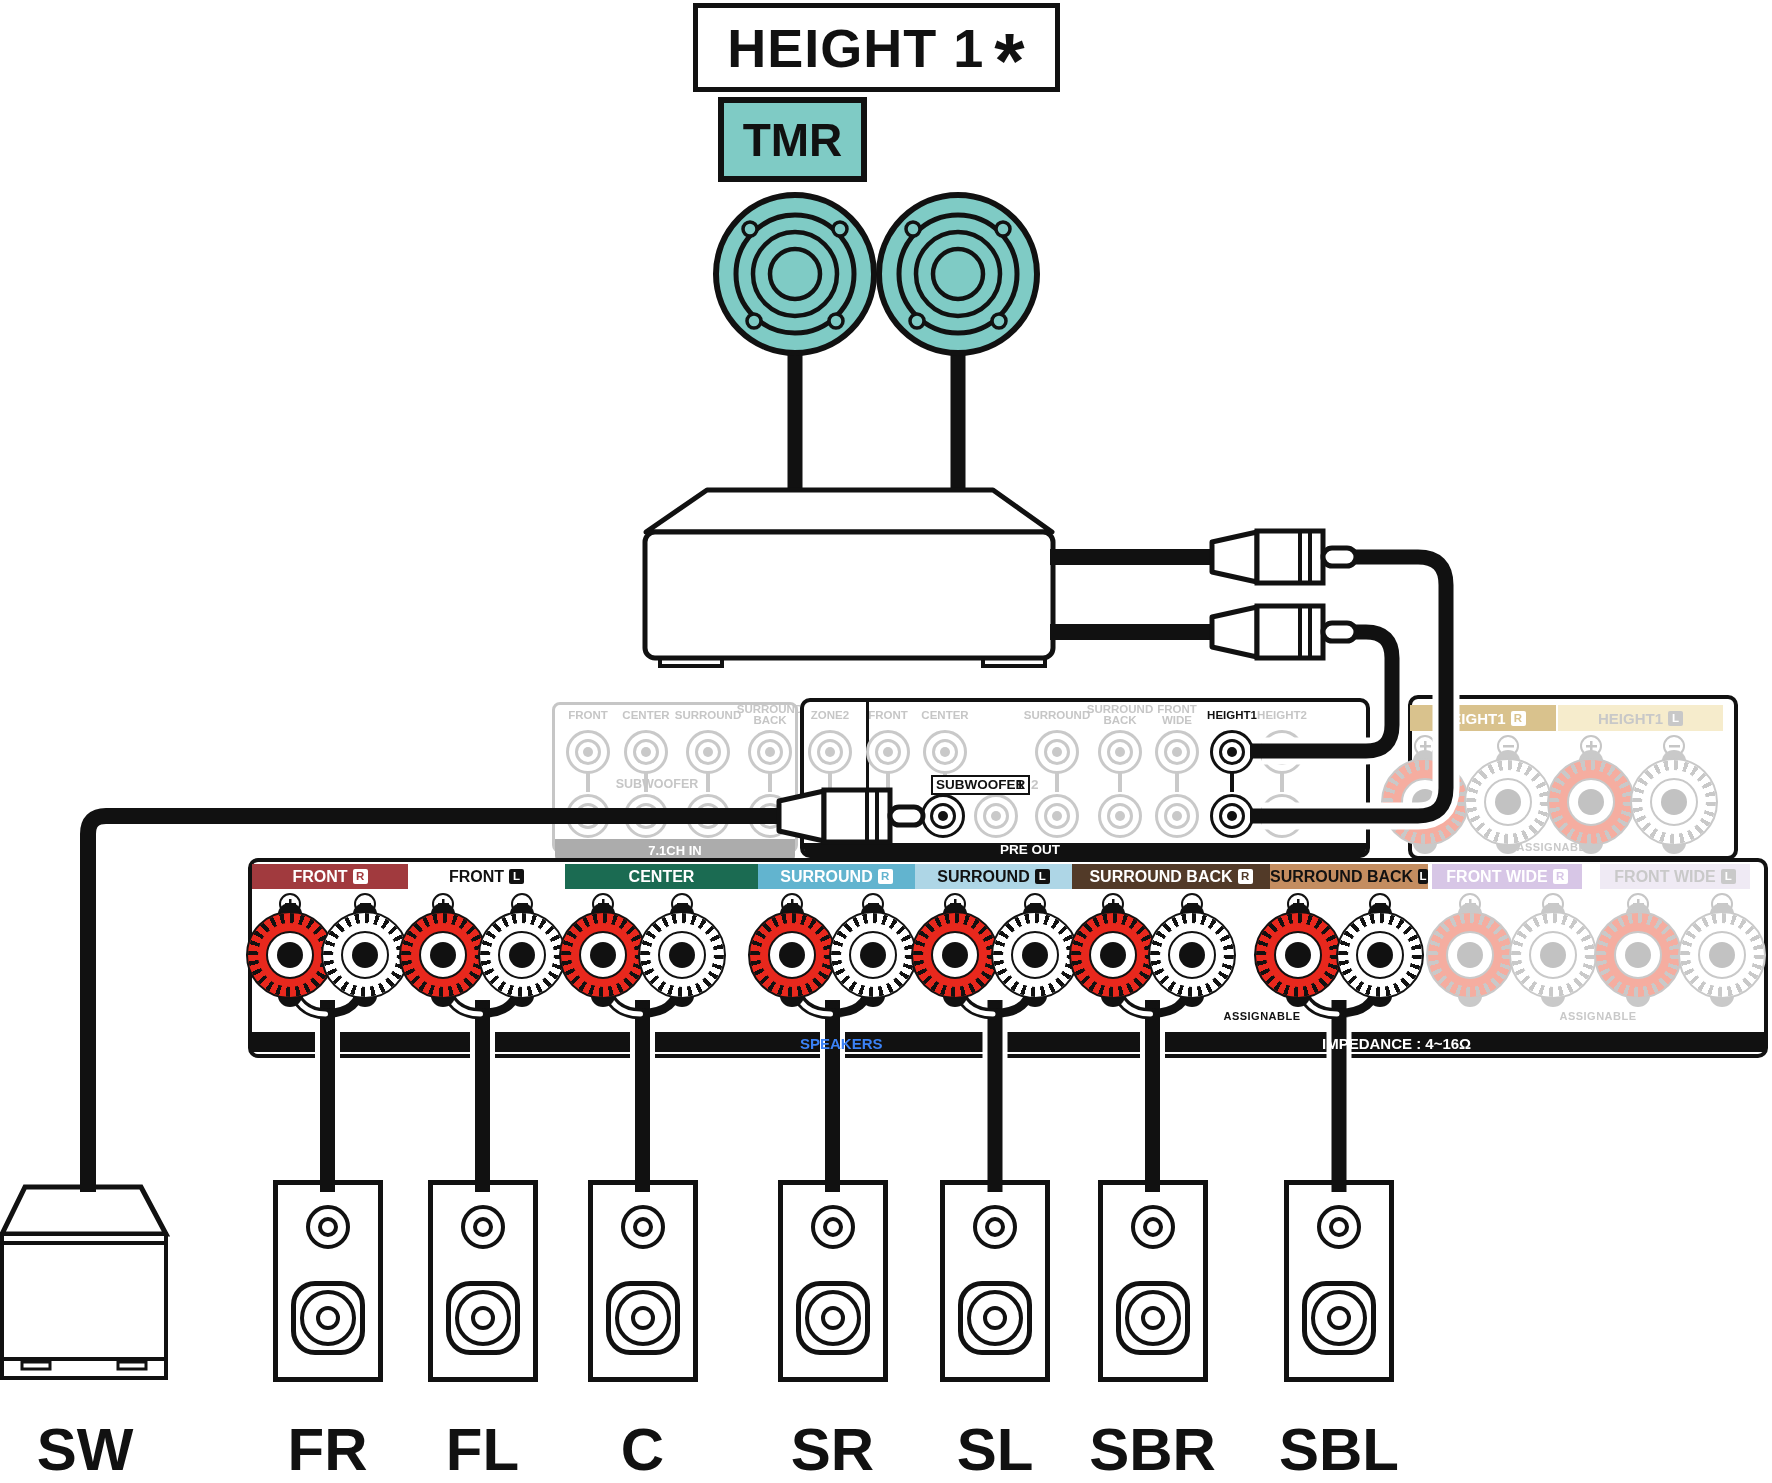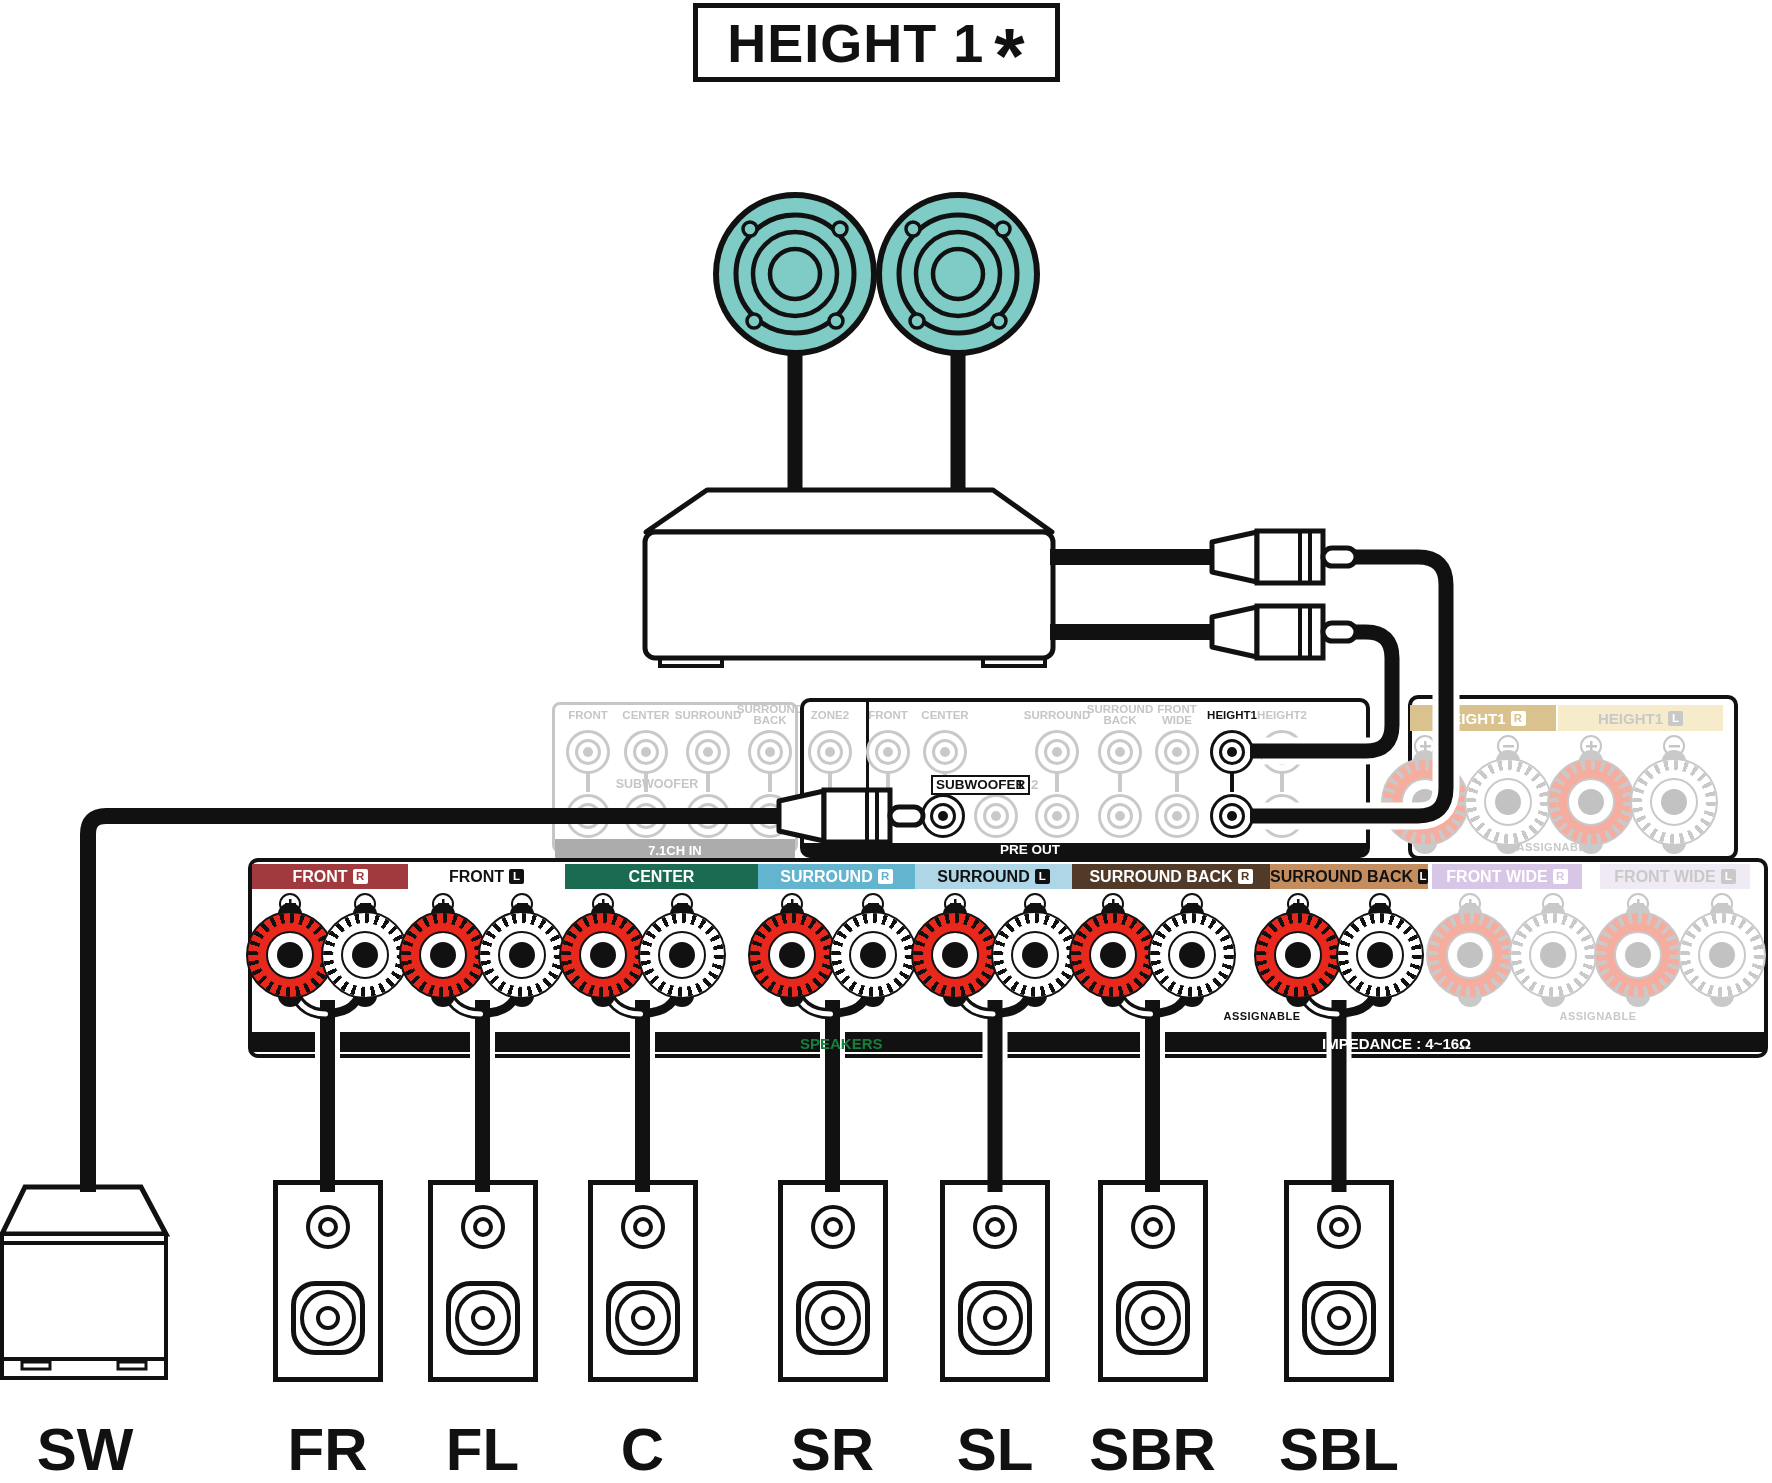--- a/index.html
+++ b/index.html
@@ -2,21 +2,21 @@
 <html><head>
 <meta charset="utf-8">
 <style>
   html,body{margin:0;padding:0;background:#fff}
   #stage{position:relative;width:1772px;height:1483px;background:#fff;overflow:hidden;
          font-family:"Liberation Sans",sans-serif;color:#111}
   .abs{position:absolute}
   .panel{position:absolute;background:#fff;border:4px solid #111;border-radius:10px;box-sizing:border-box}
   .gpanel{position:absolute;background:#fff;border:3px solid #C6C6C6;border-radius:8px;box-sizing:border-box}
   .cbox{position:absolute;display:flex;align-items:center;justify-content:center;box-sizing:border-box}
-  #height1-box{left:693px;top:3px;width:367px;height:79px;border:5px solid #111;font-size:54px;font-weight:bold;letter-spacing:1px}
+  #height1-box{left:693px;top:3px;width:367px;height:89px;border:5px solid #111;font-size:54px;font-weight:bold;letter-spacing:1px}
   #height1-box .star{font-size:78px;margin-left:10px;position:relative;top:14px}
   .tealtag{position:absolute;top:97px;height:85px;border:6px solid #111;display:flex;align-items:center;justify-content:center;
            font-size:46px;font-weight:bold;box-sizing:border-box}
   #power-amp-label{position:absolute;left:345px;top:378px;font-size:44px;font-weight:400}
   .plab{position:absolute;transform:translateX(-50%);font-weight:bold;font-size:11.5px;color:#C6C6C6;
         text-align:center;line-height:11px;white-space:pre}
   .plab.k{color:#111}
   .bar{position:absolute;background:#111;color:#fff;font-weight:bold;display:flex;align-items:center;justify-content:center}
   .jack{position:absolute;width:44px;height:44px;border:3px solid var(--jc);border-radius:50%;background:#fff;
         display:flex;align-items:center;justify-content:center;box-sizing:border-box;transform:translate(-50%,-50%)}
@@ -63,20 +63,21 @@
 </style>
 </head>
 <body>
 
 <div id="stage">
 
   <div id="height1-box" class="cbox">
     <span>HEIGHT 1</span>
     <span class="star">*</span>
   </div>
+  <div class="tealtag" id="tag-tmr" style="left:718px;width:149px;background:#7FCBC5">TMR</div>
 
 
   <div class="gpanel" id="p71" style="left:552px;top:702px;width:246px;height:151px"></div>
   <div id="p71-content">
       <div class="plab" style="left: 588px; top: 710px;">FRONT</div>
       <div class="jack g" style="left: 588px; top: 752px;">
         <span class="m">
           <span class="d"></span>
         </span>
       </div>
@@ -340,21 +341,21 @@
       <div class="pm plus" style="left: 1298px; top: 893px;"></div>
       <div class="pm minus" style="left: 1380px; top: 893px;"></div>
       <div class="pm plus g" style="left: 1470px; top: 893px;"></div>
       <div class="pm minus g" style="left: 1553px; top: 893px;"></div>
       <div class="pm plus g" style="left: 1638px; top: 893px;"></div>
       <div class="pm minus g" style="left: 1722px; top: 893px;"></div>
     </div>
   <div class="assign" style="left:1262px;top:1010px;color:#111">ASSIGNABLE</div>
   <div class="assign" style="left:1598px;top:1010px;color:#C9C9C9">ASSIGNABLE</div>
   <div class="bar" style="left:252px;top:1032px;width:1512px;height:20px"></div>
-  <div class="abs" style="left:800px;top:1035px;color:#15803d;font-weight:bold;font-size:15px;z-index:1">SPEAKERS</div>
+  <div class="abs" style="left:800px;top:1035px;color:#3b82f6;font-weight:bold;font-size:15px;z-index:1">SPEAKERS</div>
   <div class="abs" style="left:1322px;top:1035px;color:#fff;font-weight:bold;font-size:15px;z-index:1">IMPEDANCE : 4~16Ω</div>
 
   <div id="bottom">
       <div class="biglab" style="left: 85px; top: 1415px;">SW</div>
       <div class="spk" style="left: 272.5px; top: 1180px;">
         <span class="tw">
           <i></i>
         </span>
         <span class="wf">
           <i>

